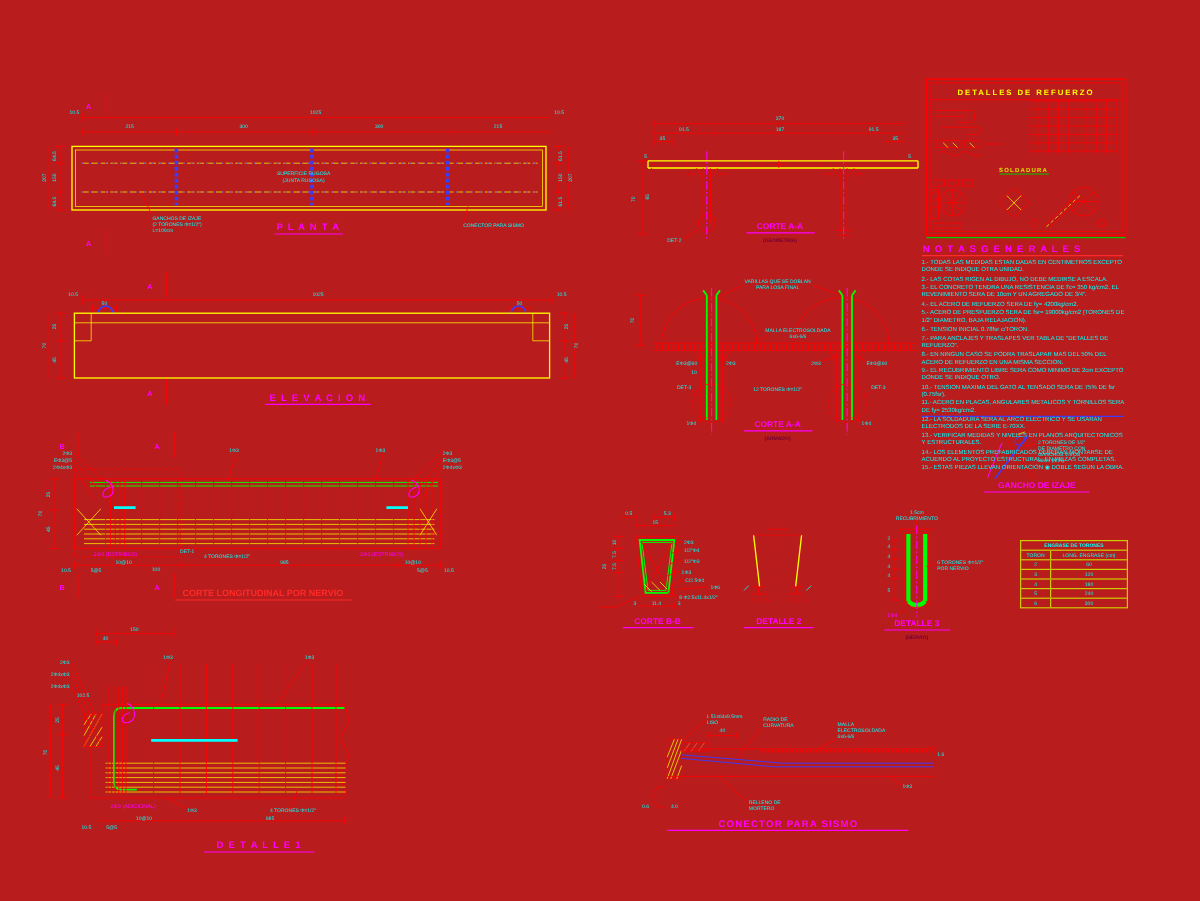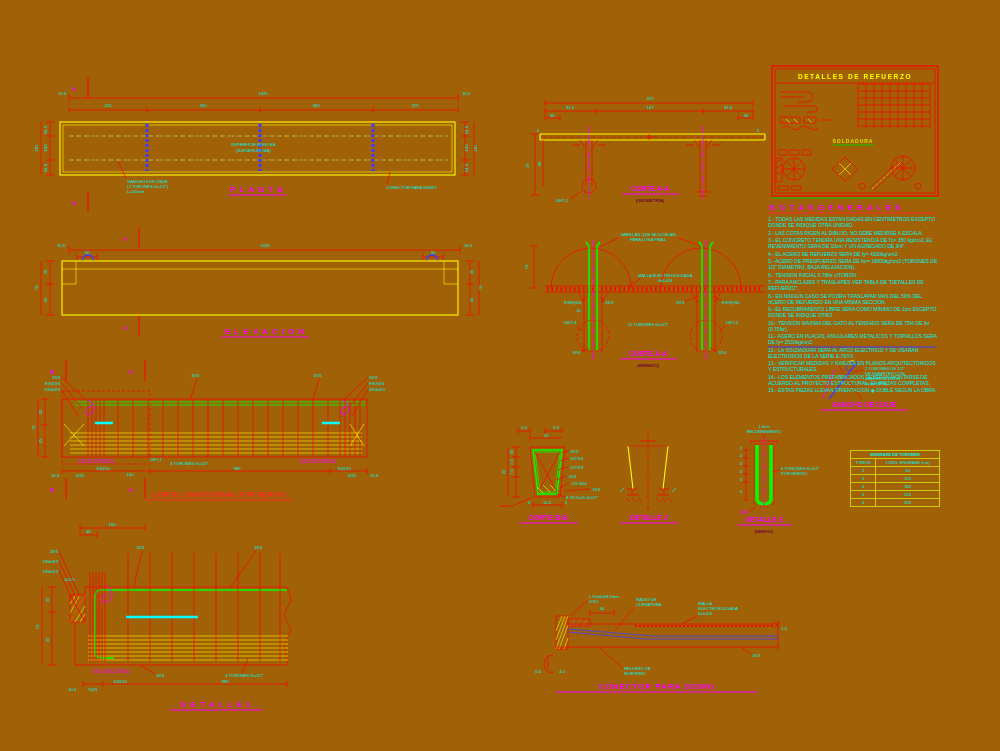--- a/index.html
+++ b/index.html
@@ -1,16 +1,16 @@
 <!DOCTYPE html>
 <html><head>
 <meta charset="utf-8">
 <style>
   html,body{margin:0;padding:0;background:#000;}
-  #canvas{position:relative;width:1000px;height:751px;background:#a16207;overflow:hidden;
+  #canvas{position:relative;width:1000px;height:751px;background:#b91c1c;overflow:hidden;
           font-family:"Liberation Sans",sans-serif;}
   svg{position:absolute;left:0;top:0;}
   svg text{font-family:"Liberation Sans",sans-serif;}
   .c4 {fill:#00ffff;font-size:4.2px;}
   .m  {fill:#ff00ff;font-size:6px;font-weight:bold;}
   .mg {fill:#ff00ff;font-size:4.6px;}
   .ttl {fill:#ff00ff;font-size:8px;font-weight:bold;letter-spacing:1px;}
   .ttl7{fill:#ff00ff;font-size:7px;font-weight:bold;}
   .ttlr{fill:#ff2a2a;font-size:7.5px;font-weight:bold;}
   .sub {fill:#70003a;font-size:4.2px;font-weight:bold;}

